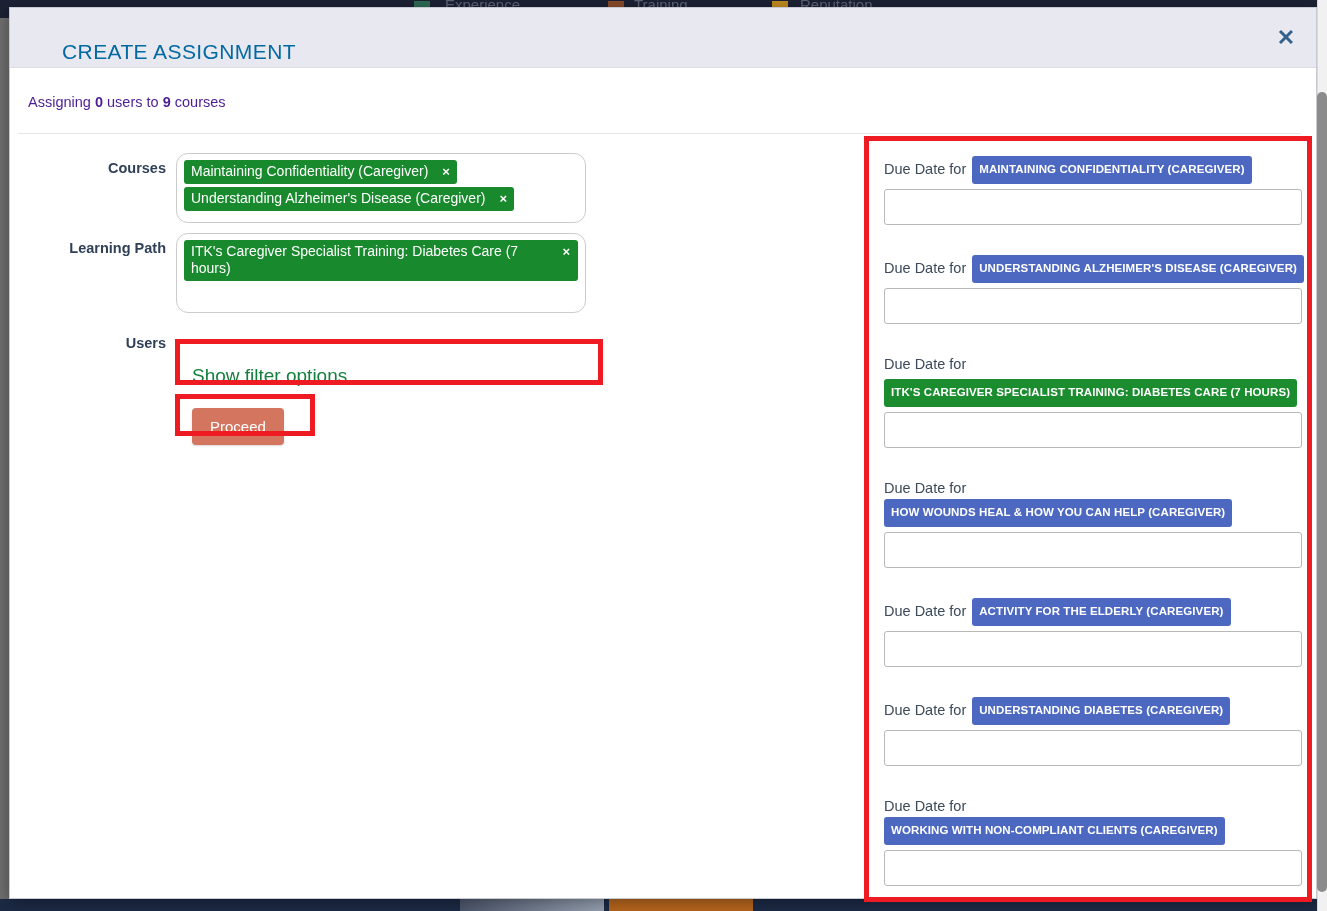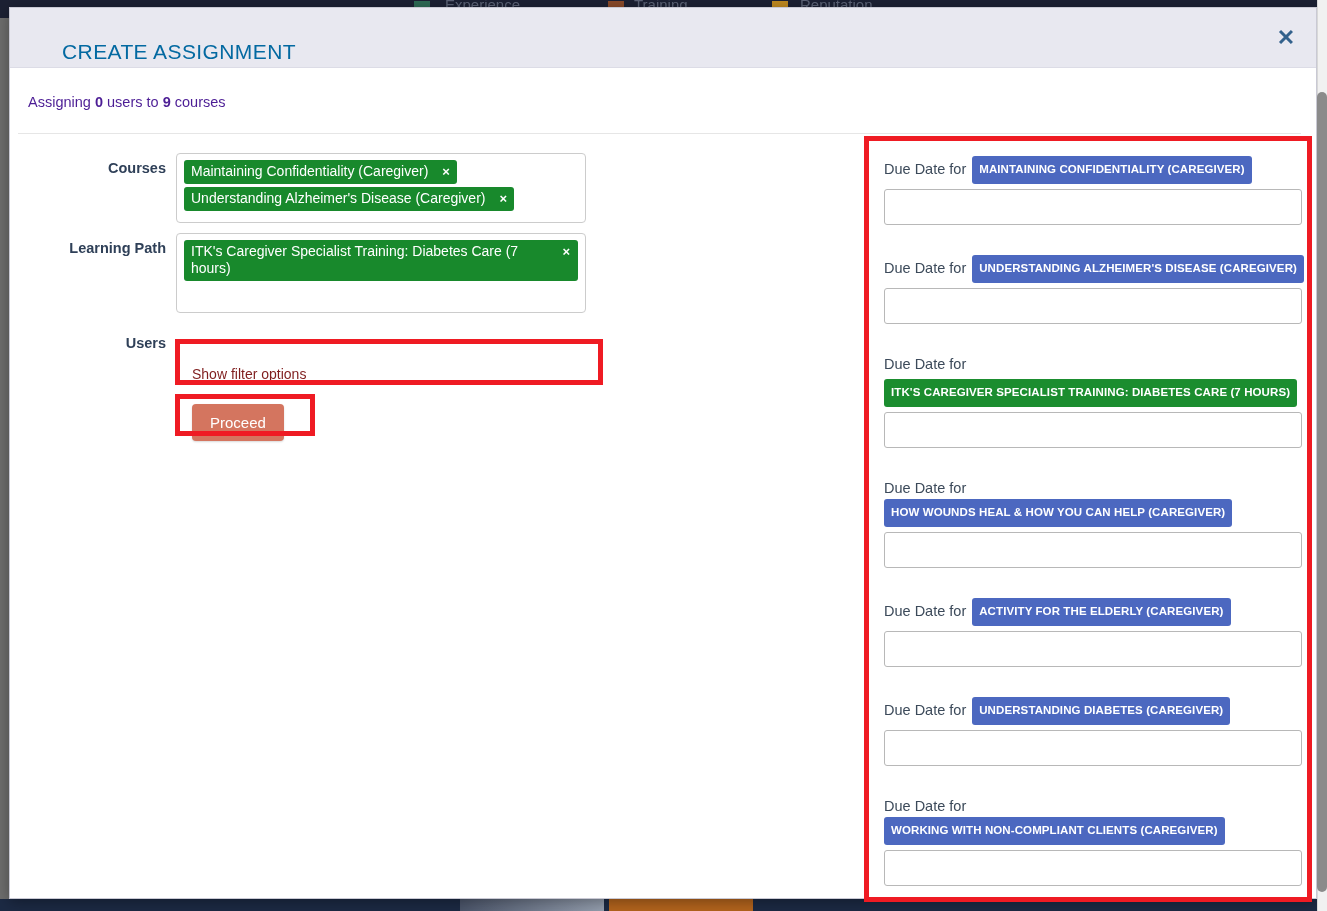--- a/index.html
+++ b/index.html
@@ -165,21 +165,21 @@
     padding-top: 7px;
     font-size: 14.5px;
     font-weight: bold;
     color: #2f4058;
     flex: 0 0 auto;
   }
   .token-box {
     width: 410px;
     min-height: 54px;
     border: 1px solid #ccc;
-    border-radius: 4px;
+    border-radius: 12px;
     background: #fff;
     padding: 6px 7px 8px 7px;
   }
   .token-box.lp { min-height: 80px; }
   .token {
     display: block;
     background: #18892c;
     color: #fff;
     font-size: 14px;
     border-radius: 3px;
@@ -216,22 +216,22 @@
     outline: none;
   }
   .search-input::placeholder { color: #8a8f96; }
 
   #filter-link-row {
     position: relative;
     margin-left: 182px;
     margin-top: 14px;
   }
   #filter-link {
-    font-size: 14px;
-    color: #7f1d1d;
+    font-size: 19px;
+    color: #15803d;
     text-decoration: none;
     cursor: pointer;
   }
 
   #proceed-btn {
     margin-left: 182px;
     margin-top: 21px;
     background: #d4755f;
     color: #fff;
     border: none;

